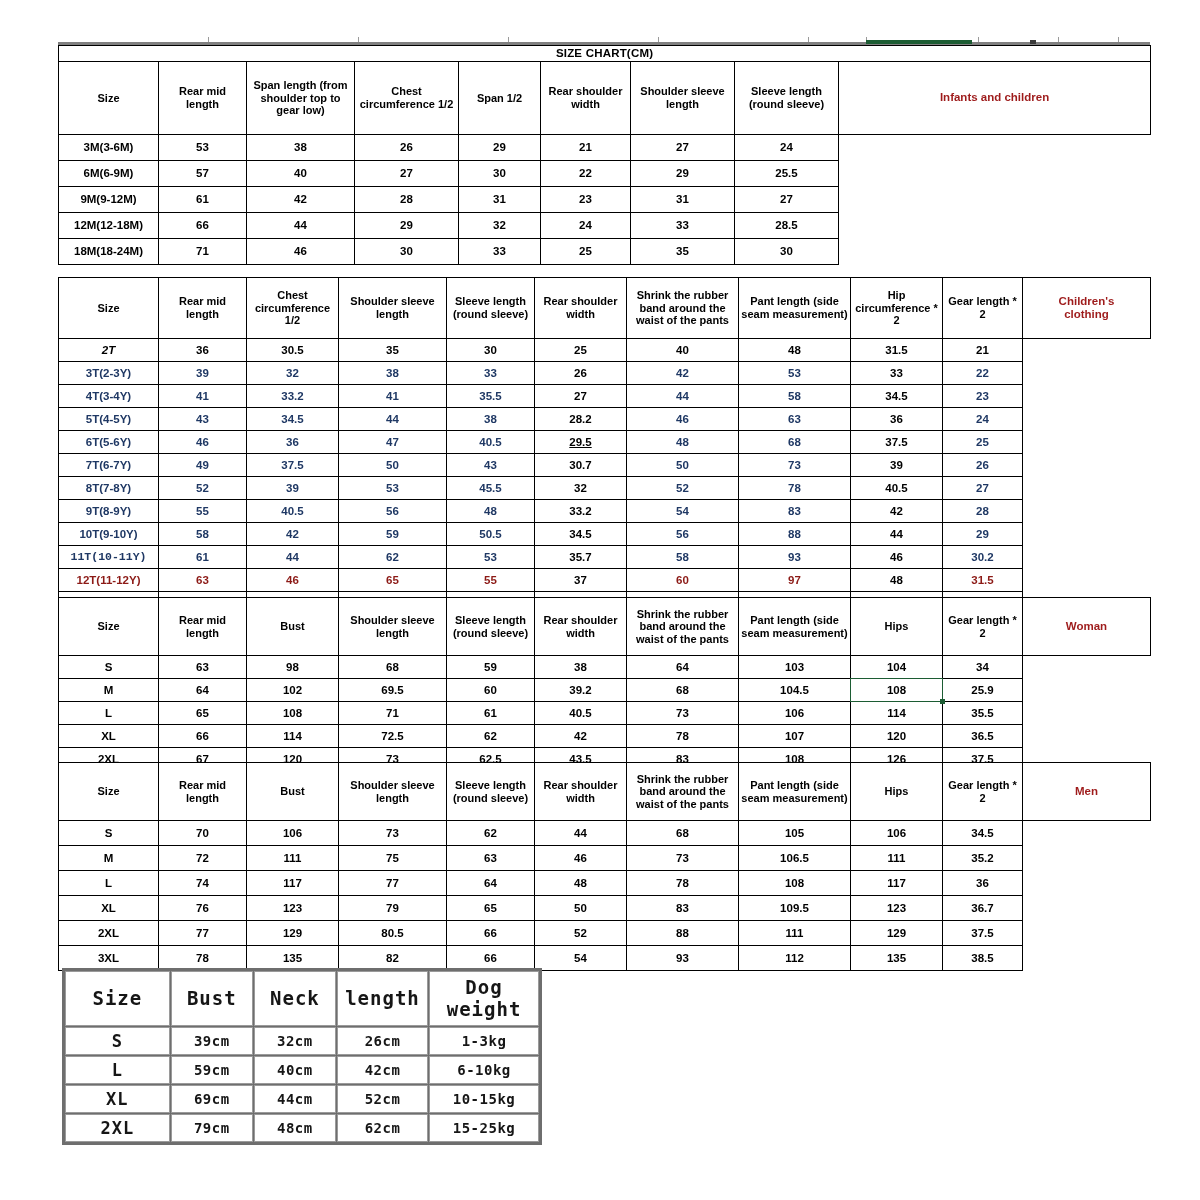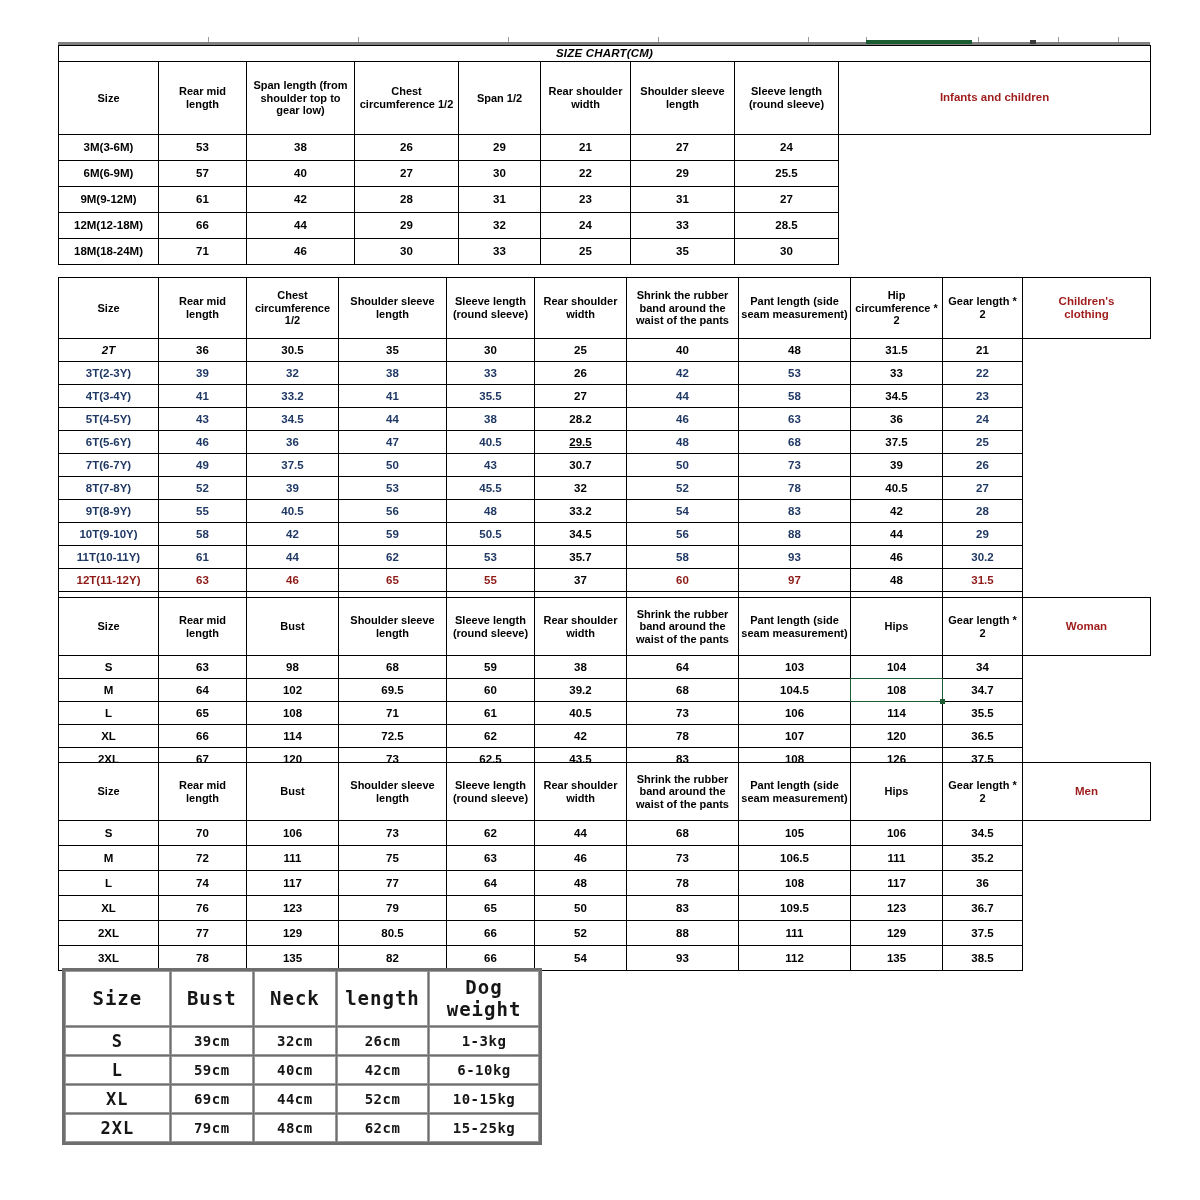--- a/index.html
+++ b/index.html
@@ -69,21 +69,20 @@
   .sheet .hdr {
     font-size: 11px;
     line-height: 1.15;
   }
   .title-cell {
     font-size: 19px;
     font-weight: bold;
     letter-spacing: .2px;
     border: 1px solid #000;
     padding: 5px 0 7px 0;
-    font-style: italic;
   }
   .cat {
     font-size: 17px;
     font-weight: bold;
     color: #9E1B1B;
     line-height: 1.3;
   }
   .cat-small { font-size: 16px; }
   .blue  { color: #1F3864; }
   .red   { color: #8C1A16; }
@@ -391,21 +390,21 @@
         <td class="blue" style="height: 20px;">42</td>
         <td class="blue" style="height: 20px;">59</td>
         <td class="blue" style="height: 20px;">50.5</td>
         <td style="height: 20px;">34.5</td>
         <td class="blue" style="height: 20px;">56</td>
         <td class="blue" style="height: 20px;">88</td>
         <td style="height: 20px;">44</td>
         <td class="blue" style="height: 20px;">29</td>
       </tr>
       <tr>
-        <td class="blue" style="height: 20px;">11T(10-11Y)</td>
+        <td class="blue" style="height: 20px; font-family: Liberation Mono, monospace;">11T(10-11Y)</td>
         <td class="blue" style="height: 20px;">61</td>
         <td class="blue" style="height: 20px;">44</td>
         <td class="blue" style="height: 20px;">62</td>
         <td class="blue" style="height: 20px;">53</td>
         <td style="height: 20px;">35.7</td>
         <td class="blue" style="height: 20px;">58</td>
         <td class="blue" style="height: 20px;">93</td>
         <td style="height: 20px;">46</td>
         <td class="blue" style="height: 20px;">30.2</td>
       </tr>
@@ -493,21 +492,21 @@
       <tr>
         <td style="height: 20px;">M</td>
         <td style="height: 20px;">64</td>
         <td style="height: 20px;">102</td>
         <td style="height: 20px;">69.5</td>
         <td style="height: 20px;">60</td>
         <td style="height: 20px;">39.2</td>
         <td style="height: 20px;">68</td>
         <td style="height: 20px;">104.5</td>
         <td class="selcell" style="height: 20px;">108</td>
-        <td style="height: 20px;">34.7</td>
+        <td style="height: 20px;">25.9</td>
       </tr>
       <tr>
         <td style="height: 20px;">L</td>
         <td style="height: 20px;">65</td>
         <td style="height: 20px;">108</td>
         <td style="height: 20px;">71</td>
         <td style="height: 20px;">61</td>
         <td style="height: 20px;">40.5</td>
         <td style="height: 20px;">73</td>
         <td style="height: 20px;">106</td>

